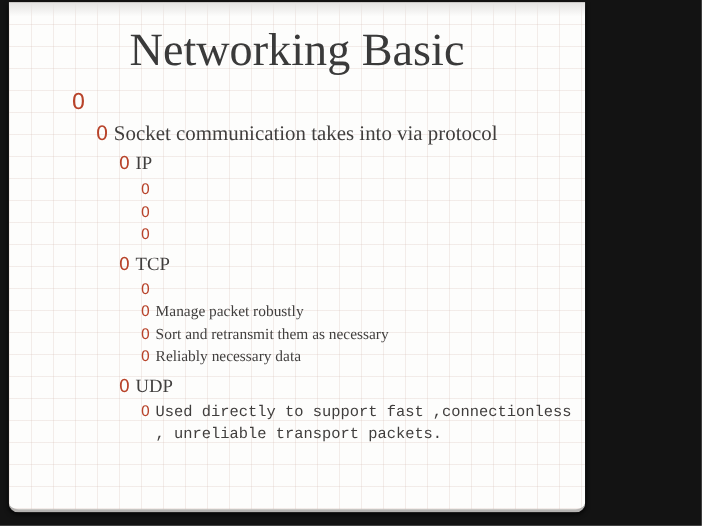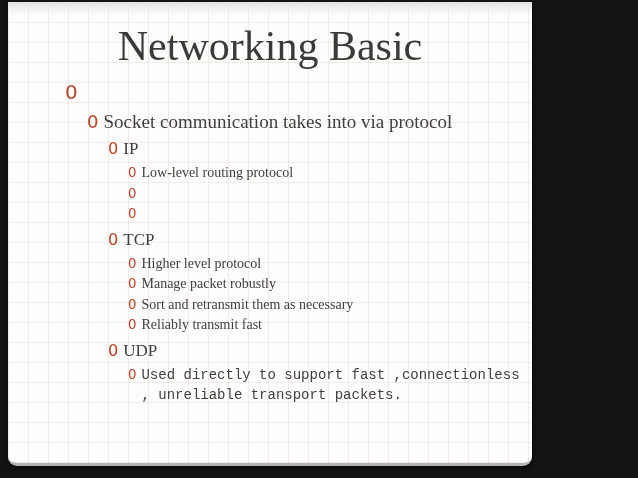--- a/index.html
+++ b/index.html
@@ -57,47 +57,45 @@
     <div class="li lvl2">
       <span class="b">0</span>
       <span class="t">Socket communication takes into via protocol</span>
     </div>
     <div class="li lvl3">
       <span class="b">0</span>
       <span class="t">IP</span>
     </div>
     <div class="li lvl4">
       <span class="b">0</span>
-      <span class="t">Low-level routing protocol</span>
     </div>
     <div class="li lvl4">
       <span class="b">0</span>
     </div>
     <div class="li lvl4">
       <span class="b">0</span>
     </div>
     <div class="li lvl3">
       <span class="b">0</span>
       <span class="t">TCP</span>
     </div>
     <div class="li lvl4">
       <span class="b">0</span>
-      <span class="t">Higher level protocol</span>
     </div>
     <div class="li lvl4">
       <span class="b">0</span>
       <span class="t">Manage packet robustly</span>
     </div>
     <div class="li lvl4">
       <span class="b">0</span>
       <span class="t">Sort and retransmit them as necessary</span>
     </div>
     <div class="li lvl4">
       <span class="b">0</span>
-      <span class="t">Reliably transmit fast</span>
+      <span class="t">Reliably necessary data</span>
     </div>
     <div class="li lvl3">
       <span class="b">0</span>
       <span class="t">UDP</span>
     </div>
     <div class="li lvl4 wrap-narrow">
       <span class="b">0</span>
       <span class="t">Used directly to support fast ,connectionless , unreliable transport packets.</span>
     </div>
   </div>

